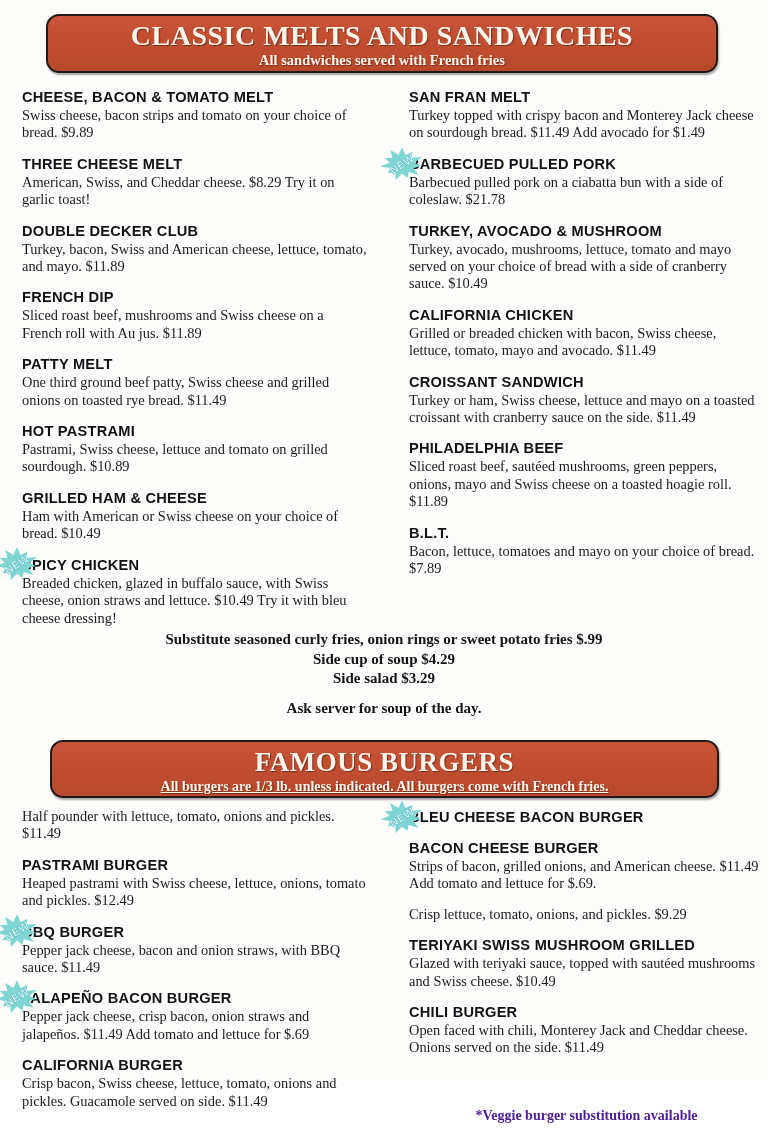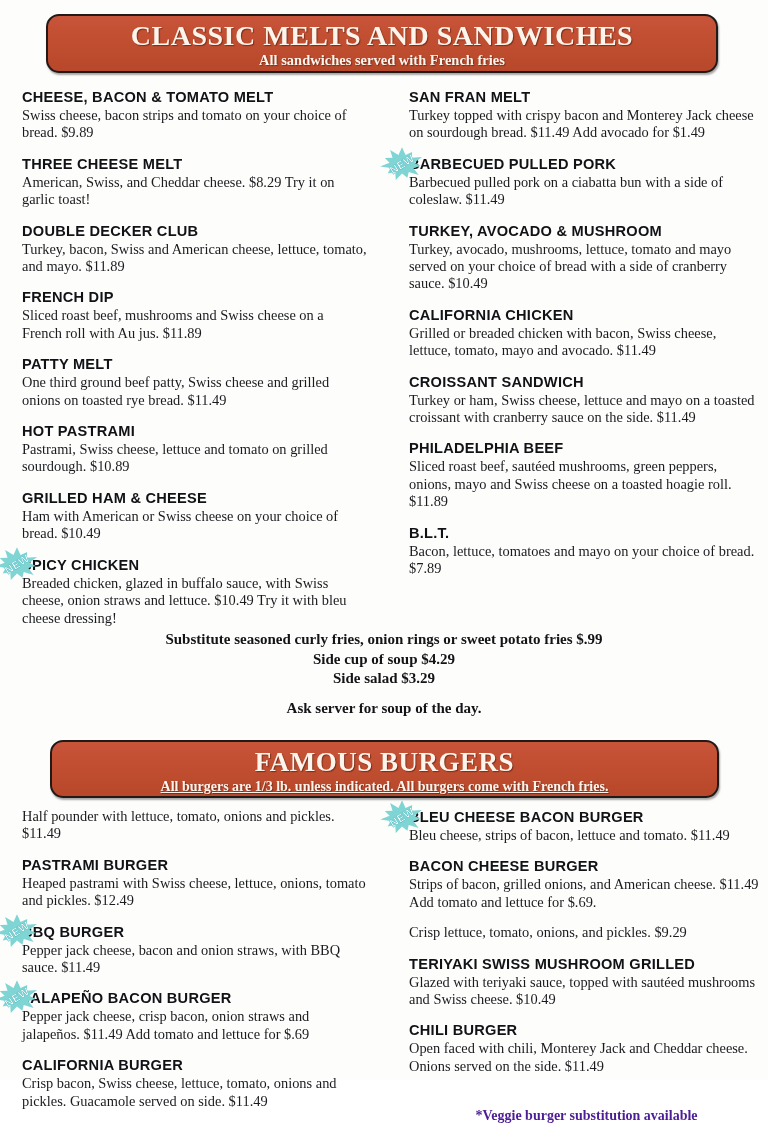--- a/index.html
+++ b/index.html
@@ -205,21 +205,21 @@
         <div class="item-desc">Turkey topped with crispy bacon and Monterey Jack cheese on sourdough bread.  $11.49 Add avocado for $1.49</div>
       </div>
       <div class="item">
         <span class="new-badge nb-right">
           <svg viewBox="0 0 46 34" xmlns="http://www.w3.org/2000/svg">
             <polygon points="23.00,0.28 26.52,7.88 33.23,4.90 32.45,10.78 43.01,10.05 35.37,15.65 41.73,19.05 34.37,20.95 39.63,27.95 29.76,24.99 28.33,30.80 23.00,26.50 16.80,33.04 16.24,24.99 8.70,26.42 11.63,20.95 1.22,19.38 10.63,15.65 5.79,11.03 13.55,10.78 11.11,2.93 19.48,7.88" fill="#7fd4d4"></polygon>
             <text class="nb-text" x="23" y="21" text-anchor="middle" transform="rotate(-32 23 17)">NEW</text>
           </svg>
         </span>
         <div class="item-name">BARBECUED PULLED PORK</div>
-        <div class="item-desc">Barbecued pulled pork on a ciabatta bun with a side of coleslaw.  $11.49</div>
+        <div class="item-desc">Barbecued pulled pork on a ciabatta bun with a side of coleslaw.  $21.78</div>
       </div>
       <div class="item">
         <div class="item-name">TURKEY, AVOCADO &amp; MUSHROOM</div>
         <div class="item-desc">Turkey, avocado, mushrooms, lettuce, tomato and mayo served on your choice of bread with a side of cranberry sauce.  $10.49</div>
       </div>
       <div class="item">
         <div class="item-name">CALIFORNIA CHICKEN</div>
         <div class="item-desc">Grilled or breaded chicken with bacon, Swiss cheese, lettuce, tomato, mayo and avocado.  $11.49</div>
       </div>
       <div class="item">
@@ -285,21 +285,20 @@
 
   <div class="col" id="burg-col-right">
       <div class="item">
         <span class="new-badge nb-right">
           <svg viewBox="0 0 46 34" xmlns="http://www.w3.org/2000/svg">
             <polygon points="23.00,0.28 26.52,7.88 33.23,4.90 32.45,10.78 43.01,10.05 35.37,15.65 41.73,19.05 34.37,20.95 39.63,27.95 29.76,24.99 28.33,30.80 23.00,26.50 16.80,33.04 16.24,24.99 8.70,26.42 11.63,20.95 1.22,19.38 10.63,15.65 5.79,11.03 13.55,10.78 11.11,2.93 19.48,7.88" fill="#7fd4d4"></polygon>
             <text class="nb-text" x="23" y="21" text-anchor="middle" transform="rotate(-32 23 17)">NEW</text>
           </svg>
         </span>
         <div class="item-name">BLEU CHEESE BACON BURGER</div>
-        <div class="item-desc">Bleu cheese, strips of bacon, lettuce and tomato.  $11.49</div>
       </div>
       <div class="item">
         <div class="item-name">BACON CHEESE BURGER</div>
         <div class="item-desc">Strips of bacon, grilled onions, and American cheese.  $11.49  Add tomato and lettuce for $.69.</div>
       </div>
       <div class="item">
         <div class="item-desc">Crisp lettuce, tomato, onions, and pickles.  $9.29</div>
       </div>
       <div class="item">
         <div class="item-name">TERIYAKI SWISS MUSHROOM GRILLED</div>

